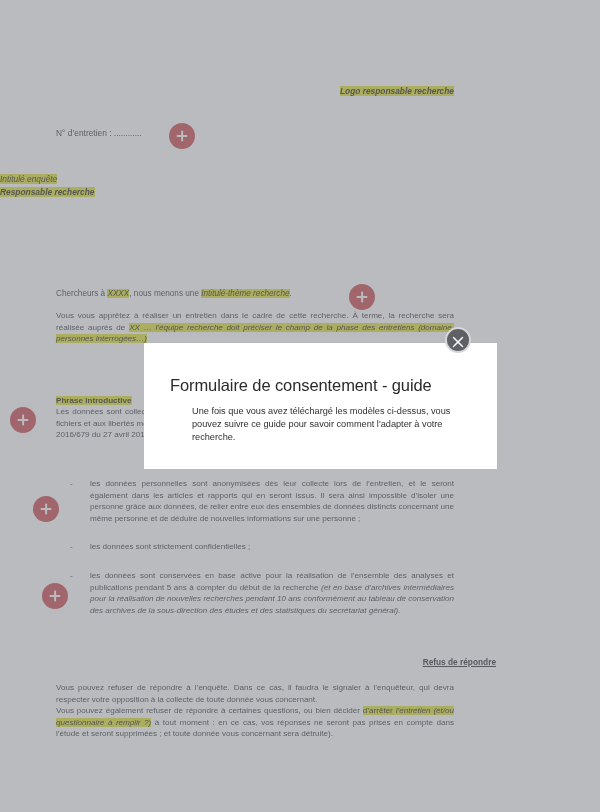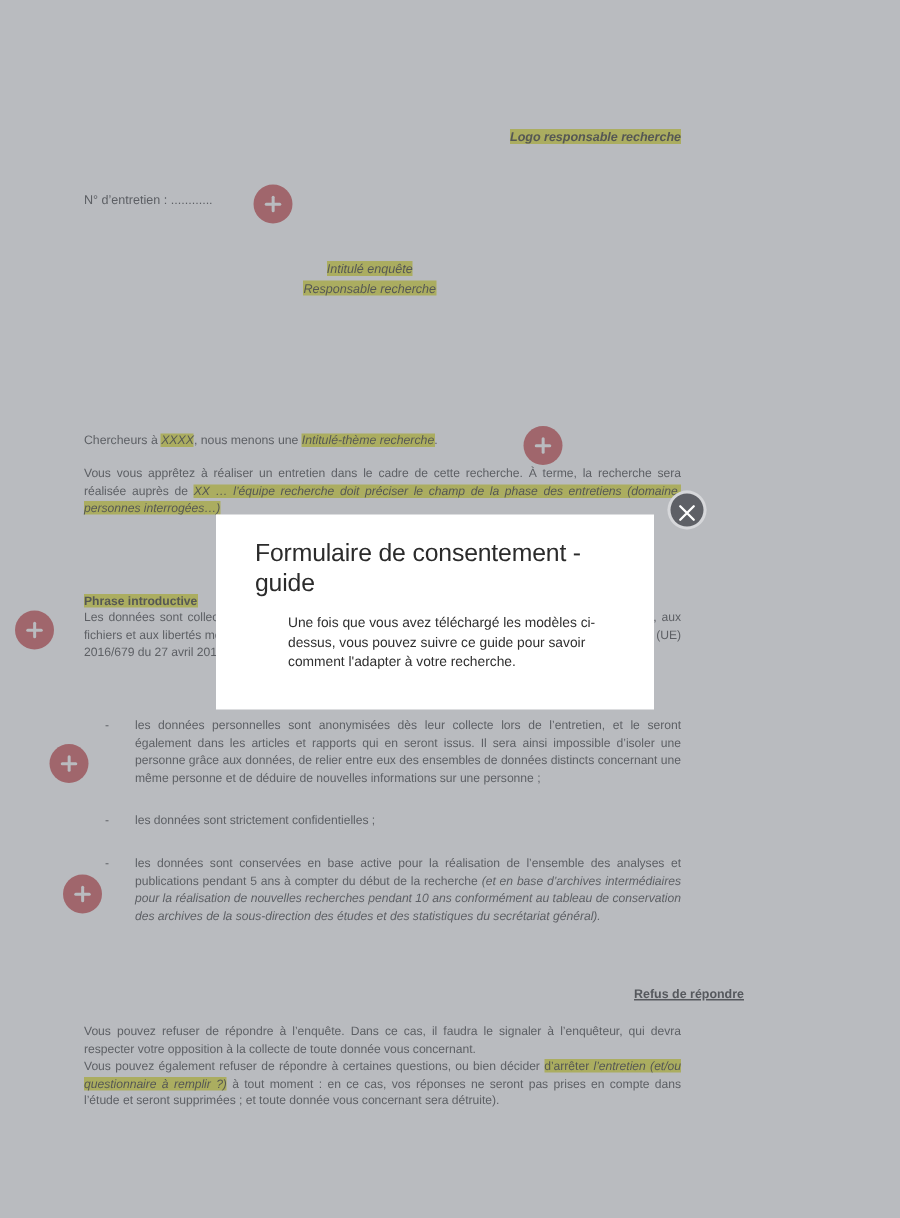--- a/index.html
+++ b/index.html
@@ -57,31 +57,31 @@
     left: 56px;
     top: 128px;
     font-size: 8.4px;
     color: #3f4042;
     white-space: nowrap;
   }
 
   #title-block {
     left: 0; right: 3px;
     top: 174px;
-    text-align: center;
+    text-align: left;
     font-size: 8.4px;
   }
   #title-block .l1 {
     font-style: italic;
     display: inline-block;
     margin-bottom: 3px;
   }
   #title-block .l2 {
     font-style: italic;
-    font-weight: normal;
+    font-weight: bold;
     display: inline-block;
   }
 
   #objet {
     left: 56px; right: 42px;
     top: 234px;
     font-size: 8.2px;
     line-height: 12px;
     font-weight: bold;
     color: #2f3133;
@@ -189,25 +189,25 @@
     width: 600px; height: 812px;
     background: rgba(120,124,132,0.52);
     pointer-events: none;
   }
 
   
   #modal {
     position: absolute;
     left: 144px;
     top: 343px;
-    width: 292px;
+    width: 353px;
     min-height: 97px;
     background: #ffffff;
     box-sizing: border-box;
-    padding: 16px 22px 14px 26px;
+    padding: 32px 22px 14px 26px;
   }
   #modal-title {
     font-size: 16.5px;
     color: #2b2b2b;
     line-height: 20px;
     margin: 0 0 9px 0;
     font-weight: normal;
     letter-spacing: -0.1px;
   }
   #modal-body {

